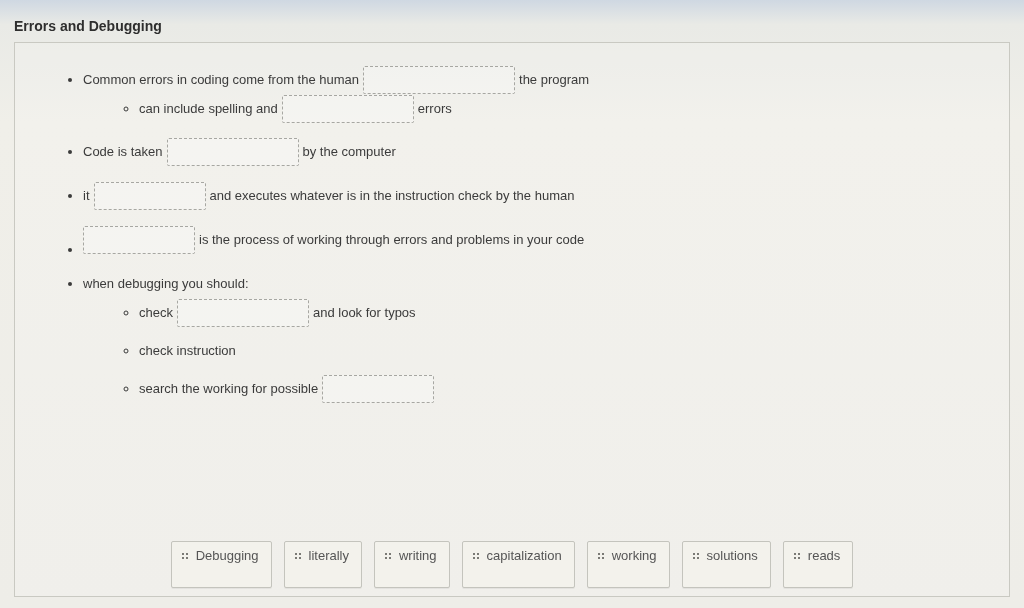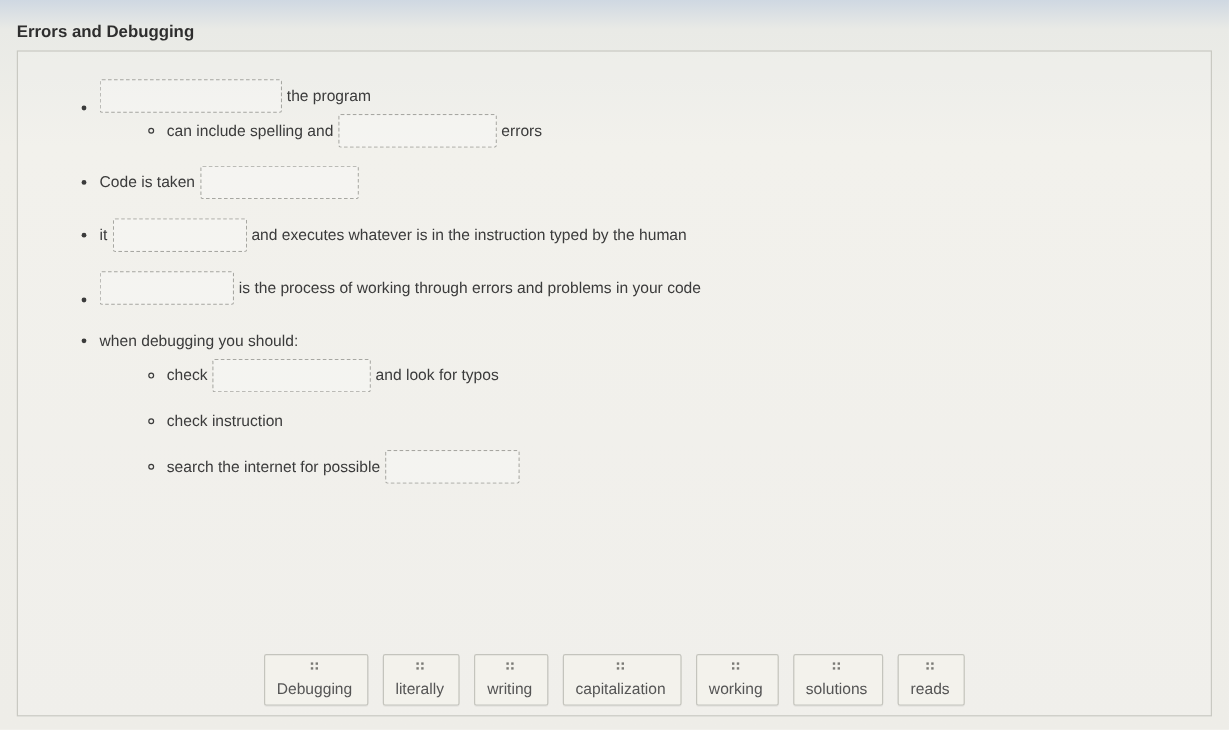--- a/index.html
+++ b/index.html
@@ -76,31 +76,30 @@
     left: 0; right: 0;
     bottom: 8px;
     display: flex;
     justify-content: center;
     gap: 12px;
     padding: 0 12px;
   }
   .tile {
     border: 1px solid #c4c4bd;
     background: #f3f2ec;
-    padding: 6px 12px 6px 10px;
+    padding: 6px 12px 24px 10px;
     font-size: 13px;
     color: #555;
     border-radius: 2px;
     display: inline-flex;
     align-items: center;
     gap: 8px;
     box-shadow: 0 1px 0 rgba(0,0,0,0.05);
     user-select: none;
     cursor: grab;
-    flex-direction: column;
   }
   .grip {
     display: inline-grid;
     grid-template-columns: repeat(2, 2px);
     grid-template-rows: repeat(2, 2px);
     gap: 2px;
   }
   .grip i {
     width: 2px; height: 2px;
     background: #7a7a75;
@@ -113,46 +112,48 @@
 <div class="page">
 
   <div class="title">Errors and Debugging</div>
 
   <div class="panel">
 
     <ul class="main">
 
       <li>
         <div class="line">
+          <span>Common errors in coding come from the human</span>
           <span class="blank w-lg"></span>
           <span>the program</span>
         </div>
         <ul class="sub">
           <li>
             <div class="line">
               <span>can include spelling and</span>
               <span class="blank w-md"></span>
               <span>errors</span>
             </div>
           </li>
         </ul>
       </li>
 
       <li>
         <div class="line">
           <span>Code is taken</span>
           <span class="blank w-md"></span>
+          <span>by the computer</span>
         </div>
       </li>
 
       <li>
         <div class="line">
           <span>it</span>
           <span class="blank w-sm"></span>
-          <span>and executes whatever is in the instruction typed by the human</span>
+          <span>and executes whatever is in the instruction check by the human</span>
         </div>
       </li>
 
       <li>
         <div class="line">
           <span class="blank w-sm"></span>
           <span>is the process of working through errors and problems in your code</span>
         </div>
       </li>
 
@@ -164,21 +165,21 @@
               <span>check</span>
               <span class="blank w-md"></span>
               <span>and look for typos</span>
             </div>
           </li>
           <li>
             <span>check instruction</span>
           </li>
           <li>
             <div class="line">
-              <span>search the internet for possible</span>
+              <span>search the working for possible</span>
               <span class="blank w-sm"></span>
             </div>
           </li>
         </ul>
       </li>
 
     </ul>
 
     <div class="bank">
       <div class="tile">

